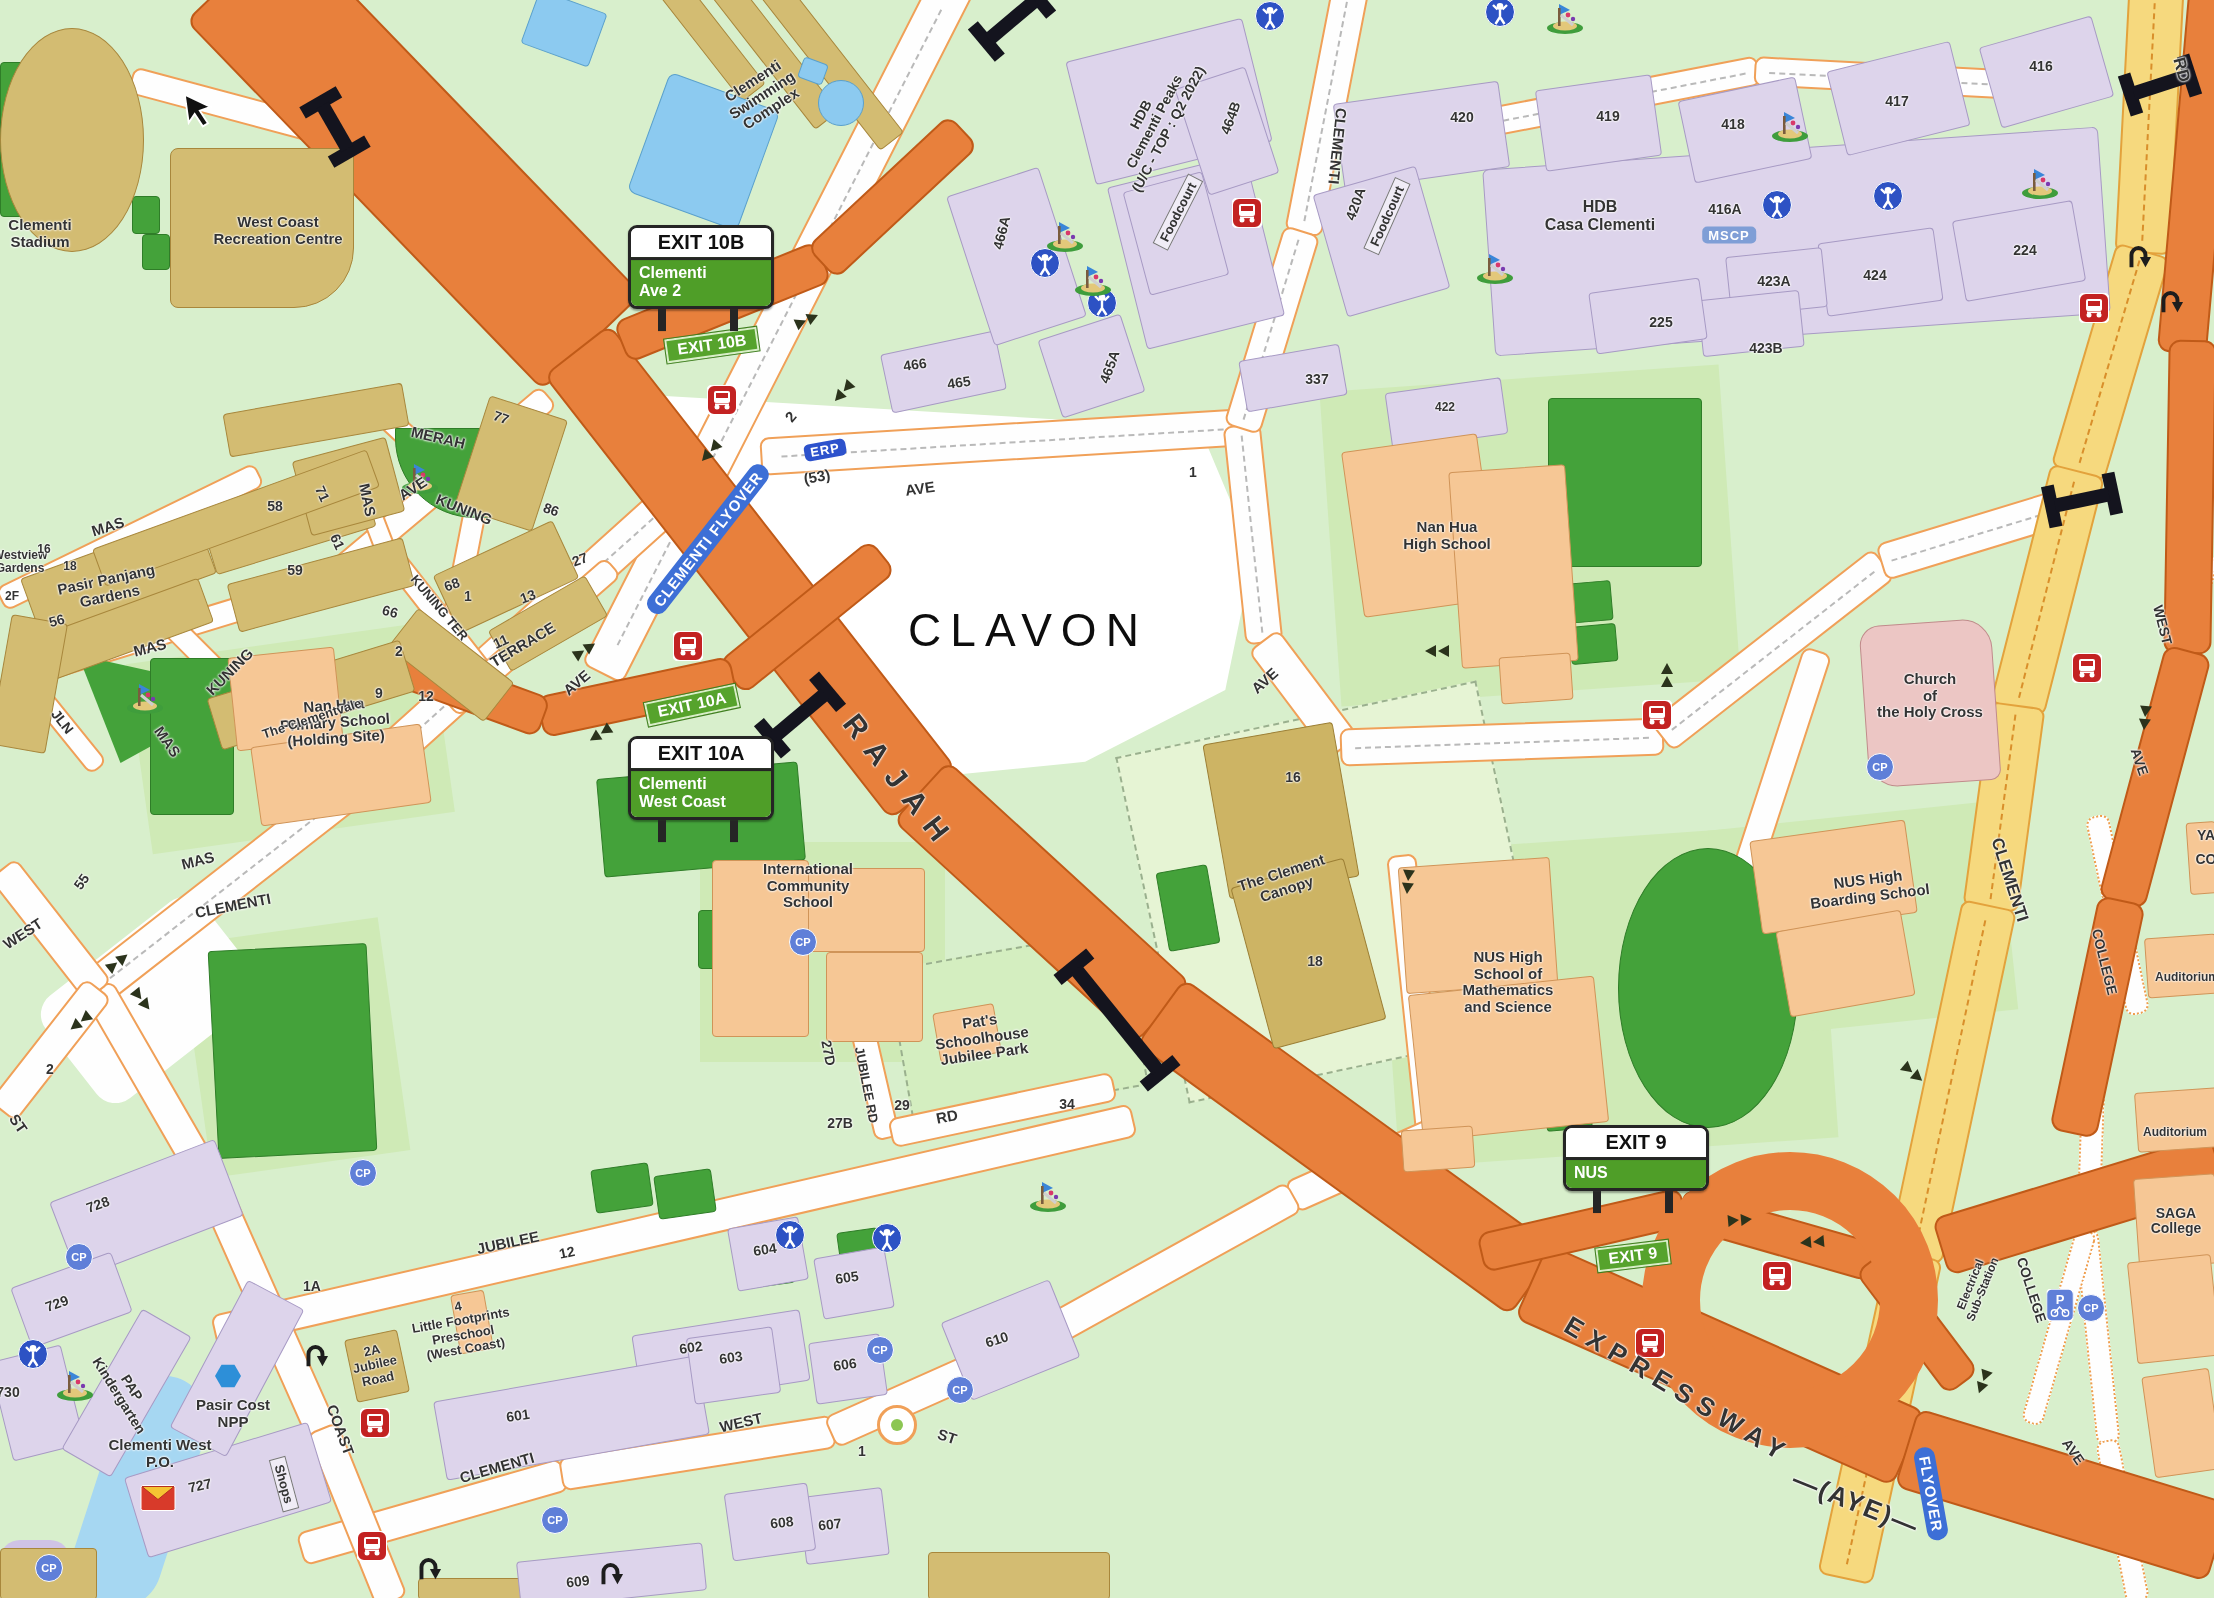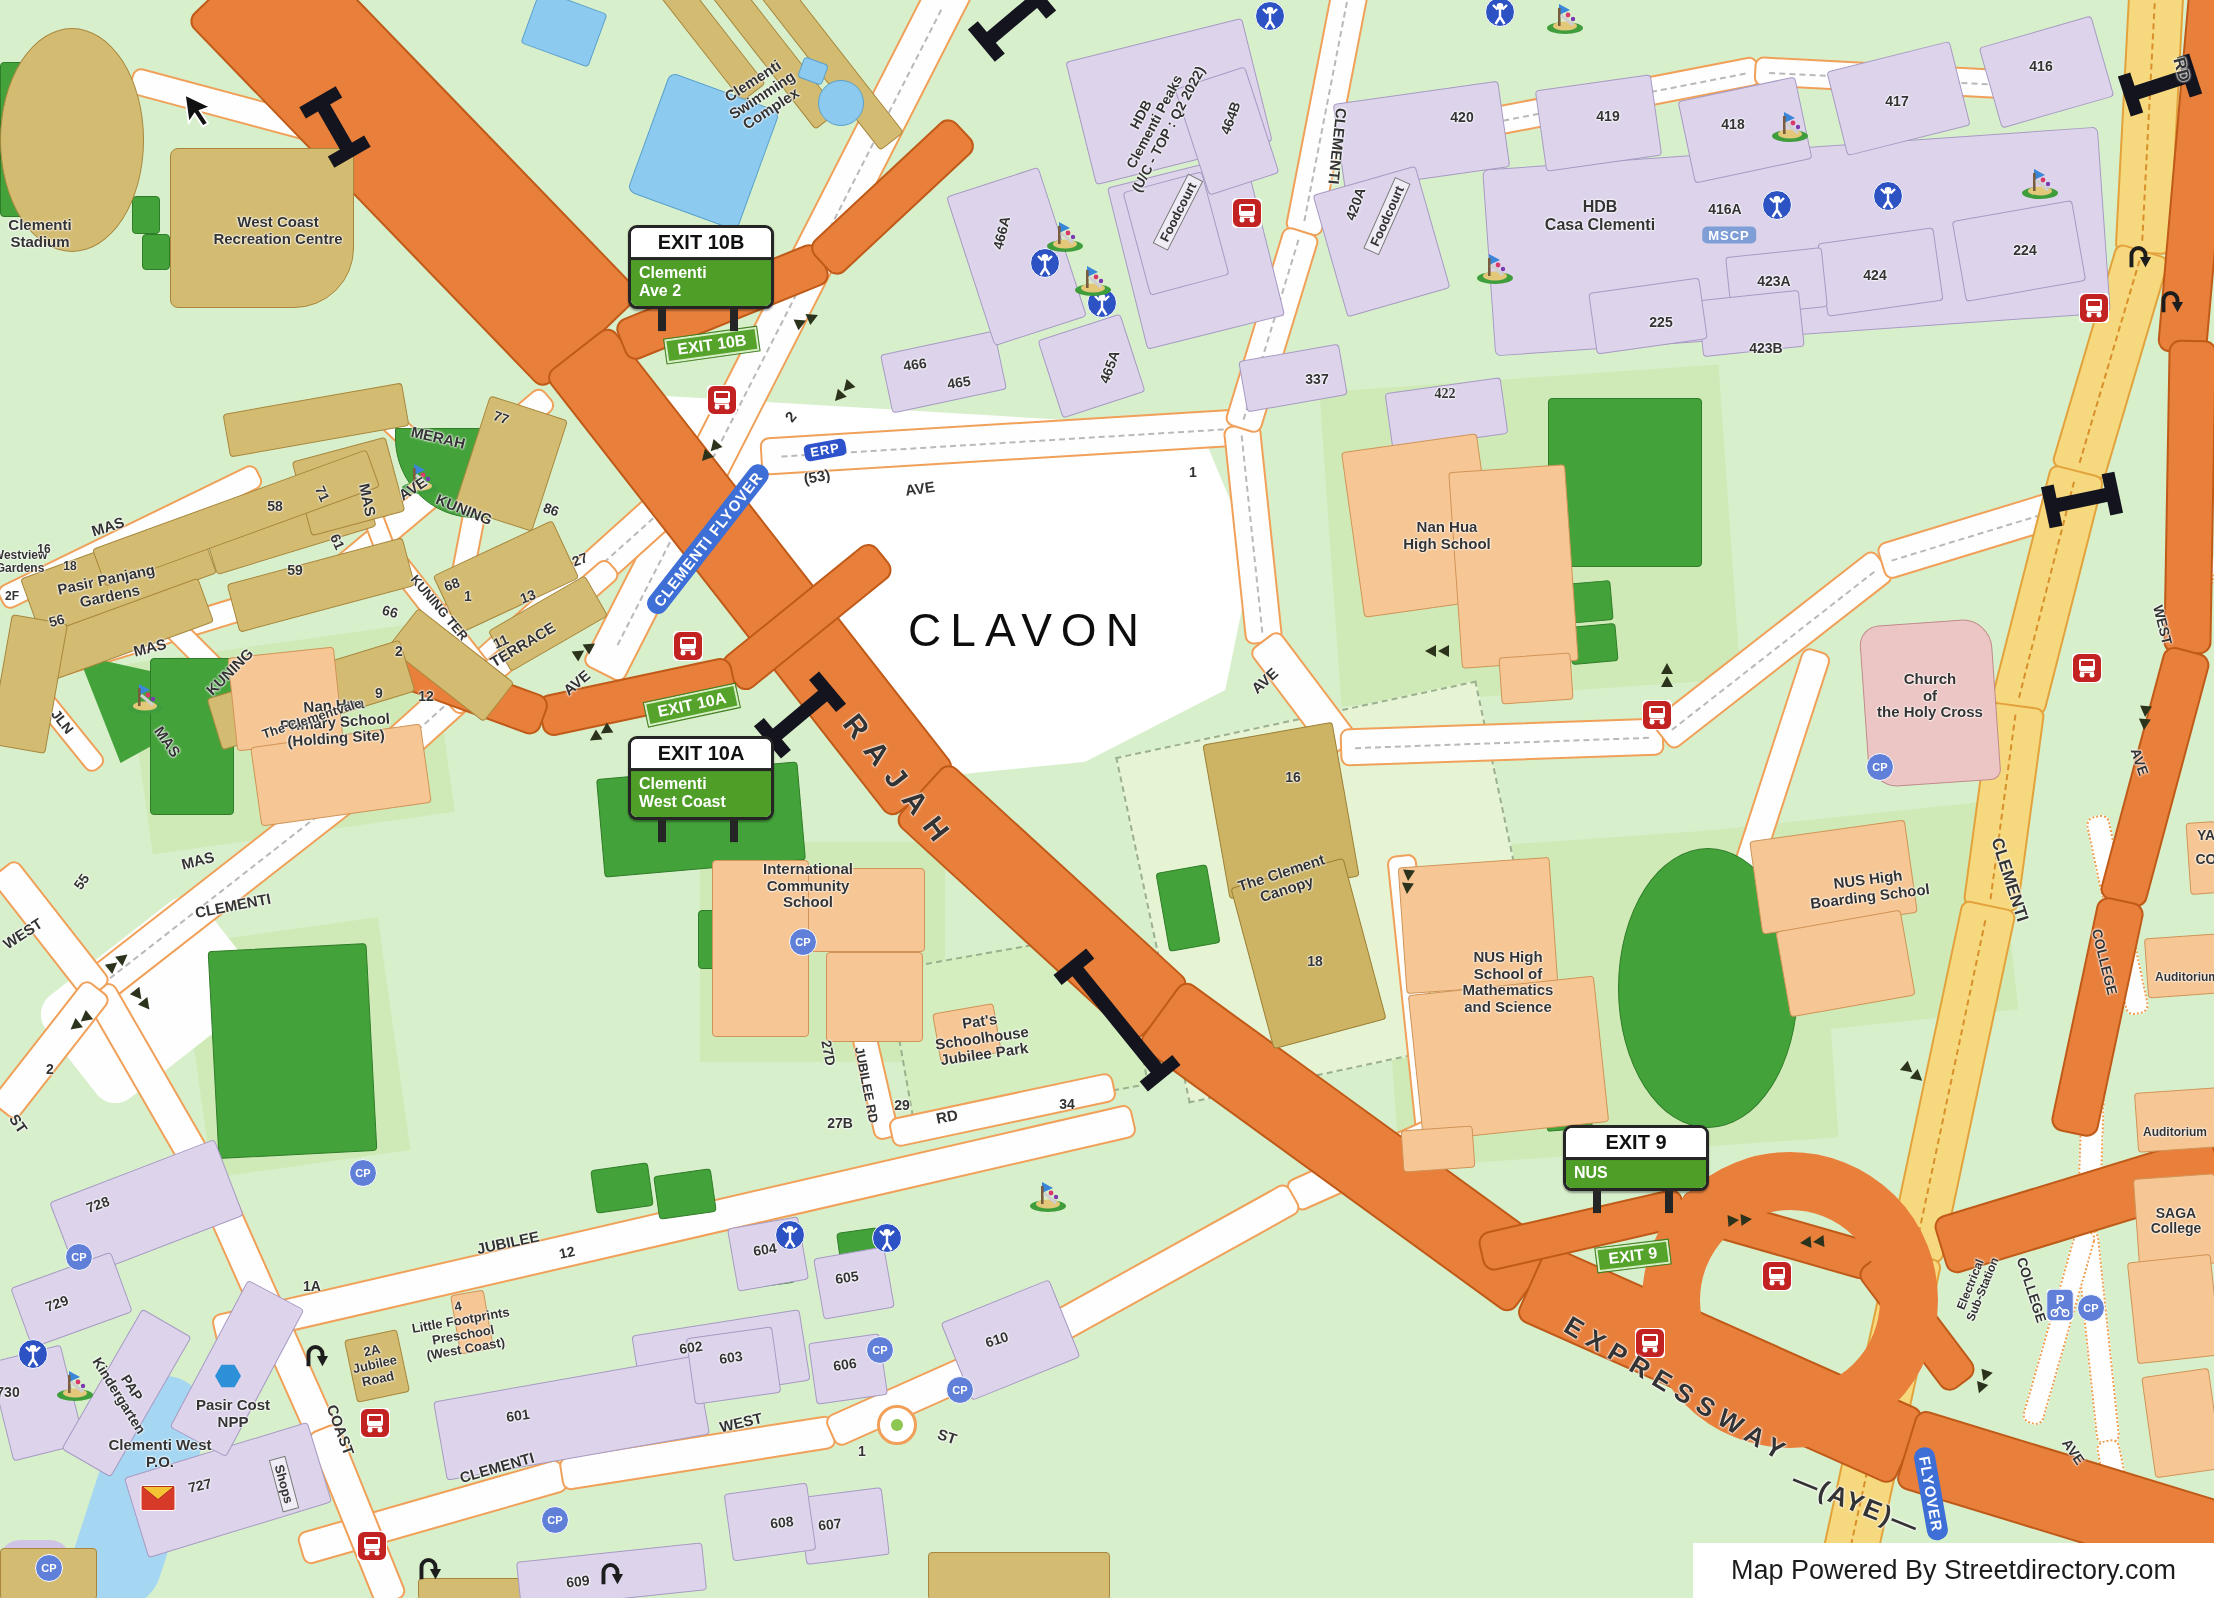--- a/index.html
+++ b/index.html
@@ -787,21 +787,21 @@
     <div class="abs lbl" style="left: 1733px; top: 125px; transform: translate(-50%, -50%) rotate(0deg); font-size: 14px;">418</div>
     <div class="abs lbl" style="left: 1897px; top: 102px; transform: translate(-50%, -50%) rotate(0deg); font-size: 14px;">417</div>
     <div class="abs lbl" style="left: 2041px; top: 67px; transform: translate(-50%, -50%) rotate(0deg); font-size: 14px;">416</div>
     <div class="abs lbl" style="left: 1725px; top: 210px; transform: translate(-50%, -50%) rotate(0deg); font-size: 14px;">416A</div>
     <div class="abs lbl" style="left: 2025px; top: 251px; transform: translate(-50%, -50%) rotate(0deg); font-size: 14px;">224</div>
     <div class="abs lbl" style="left: 1875px; top: 276px; transform: translate(-50%, -50%) rotate(0deg); font-size: 14px;">424</div>
     <div class="abs lbl" style="left: 1774px; top: 282px; transform: translate(-50%, -50%) rotate(0deg); font-size: 14px;">423A</div>
     <div class="abs lbl" style="left: 1766px; top: 321px; transform: translate(-50%, -50%) rotate(0deg); font-size: 14px; margin-top: 28px;">423B</div>
     <div class="abs lbl" style="left: 1661px; top: 323px; transform: translate(-50%, -50%) rotate(0deg); font-size: 14px;">225</div>
     <div class="abs lbl" style="left: 1317px; top: 380px; transform: translate(-50%, -50%) rotate(0deg); font-size: 14px;">337</div>
-    <div class="abs lbl" style="left: 1445px; top: 394px; transform: translate(-50%, -50%) rotate(0deg); font-size: 14px; font-family: Liberation Serif, serif;">422</div>
+    <div class="abs lbl" style="left: 1445px; top: 408px; transform: translate(-50%, -50%) rotate(0deg); font-size: 12px;">422</div>
     <div class="abs lbl" style="left: 1293px; top: 778px; transform: translate(-50%, -50%) rotate(0deg); font-size: 14px;">16</div>
     <div class="abs lbl" style="left: 1315px; top: 962px; transform: translate(-50%, -50%) rotate(0deg); font-size: 14px;">18</div>
     <div class="abs lbl" style="left: 200px; top: 1486px; transform: translate(-50%, -50%) rotate(-12deg); font-size: 14px;">727</div>
     <div class="abs lbl" style="left: 98px; top: 1205px; transform: translate(-50%, -50%) rotate(-20deg); font-size: 14px;">728</div>
     <div class="abs lbl" style="left: 57px; top: 1304px; transform: translate(-50%, -50%) rotate(-20deg); font-size: 14px;">729</div>
     <div class="abs lbl" style="left: 8px; top: 1393px; transform: translate(-50%, -50%) rotate(0deg); font-size: 14px;">730</div>
     <div class="abs lbl" style="left: 518px; top: 1416px; transform: translate(-50%, -50%) rotate(-8deg); font-size: 14px;">601</div>
     <div class="abs lbl" style="left: 691px; top: 1348px; transform: translate(-50%, -50%) rotate(-8deg); font-size: 14px;">602</div>
     <div class="abs lbl" style="left: 731px; top: 1358px; transform: translate(-50%, -50%) rotate(-8deg); font-size: 14px;">603</div>
     <div class="abs lbl" style="left: 765px; top: 1250px; transform: translate(-50%, -50%) rotate(-8deg); font-size: 14px;">604</div>
@@ -819,16 +819,13 @@
     <div class="abs lbl" style="left: 375px; top: 1365px; transform: translate(-50%, -50%) rotate(-12deg); font-size: 13px;">2A
 Jubilee
 Road</div>
     <div class="abs lbl" style="left: 862px; top: 1452px; transform: translate(-50%, -50%) rotate(0deg); font-size: 14px;">1</div>
     <div class="abs lbl" style="left: 1193px; top: 473px; transform: translate(-50%, -50%) rotate(0deg); font-size: 14px;">1</div>
     <div class="abs lbl" style="left: 817px; top: 477px; transform: translate(-50%, -50%) rotate(-10deg); font-size: 15px;">(53)</div>
     <div class="abs lbl" style="left: 791px; top: 417px; transform: translate(-50%, -50%) rotate(-50deg); font-size: 15px;">2</div>
     <div class="abs" style="left: 200px; top: 112px; transform: translate(-50%, -50%) rotate(-8deg);"><svg width="38" height="38" viewBox="0 0 24 24">
         <polygon points="4,1 19,11 12,12.5 16,21 12.5,22.5 8.5,14 4,19" fill="#111" stroke="#fff" stroke-width="1.2"></polygon>
       </svg></div>
-    <div class="abs" id="attrib" style="left: 1693px; top: 1543px; width: 521px; height: 55px;">
-    <span>Map Powered By Streetdirectory.com</span>
-  </div>
   </div>
 
 </body></html>

